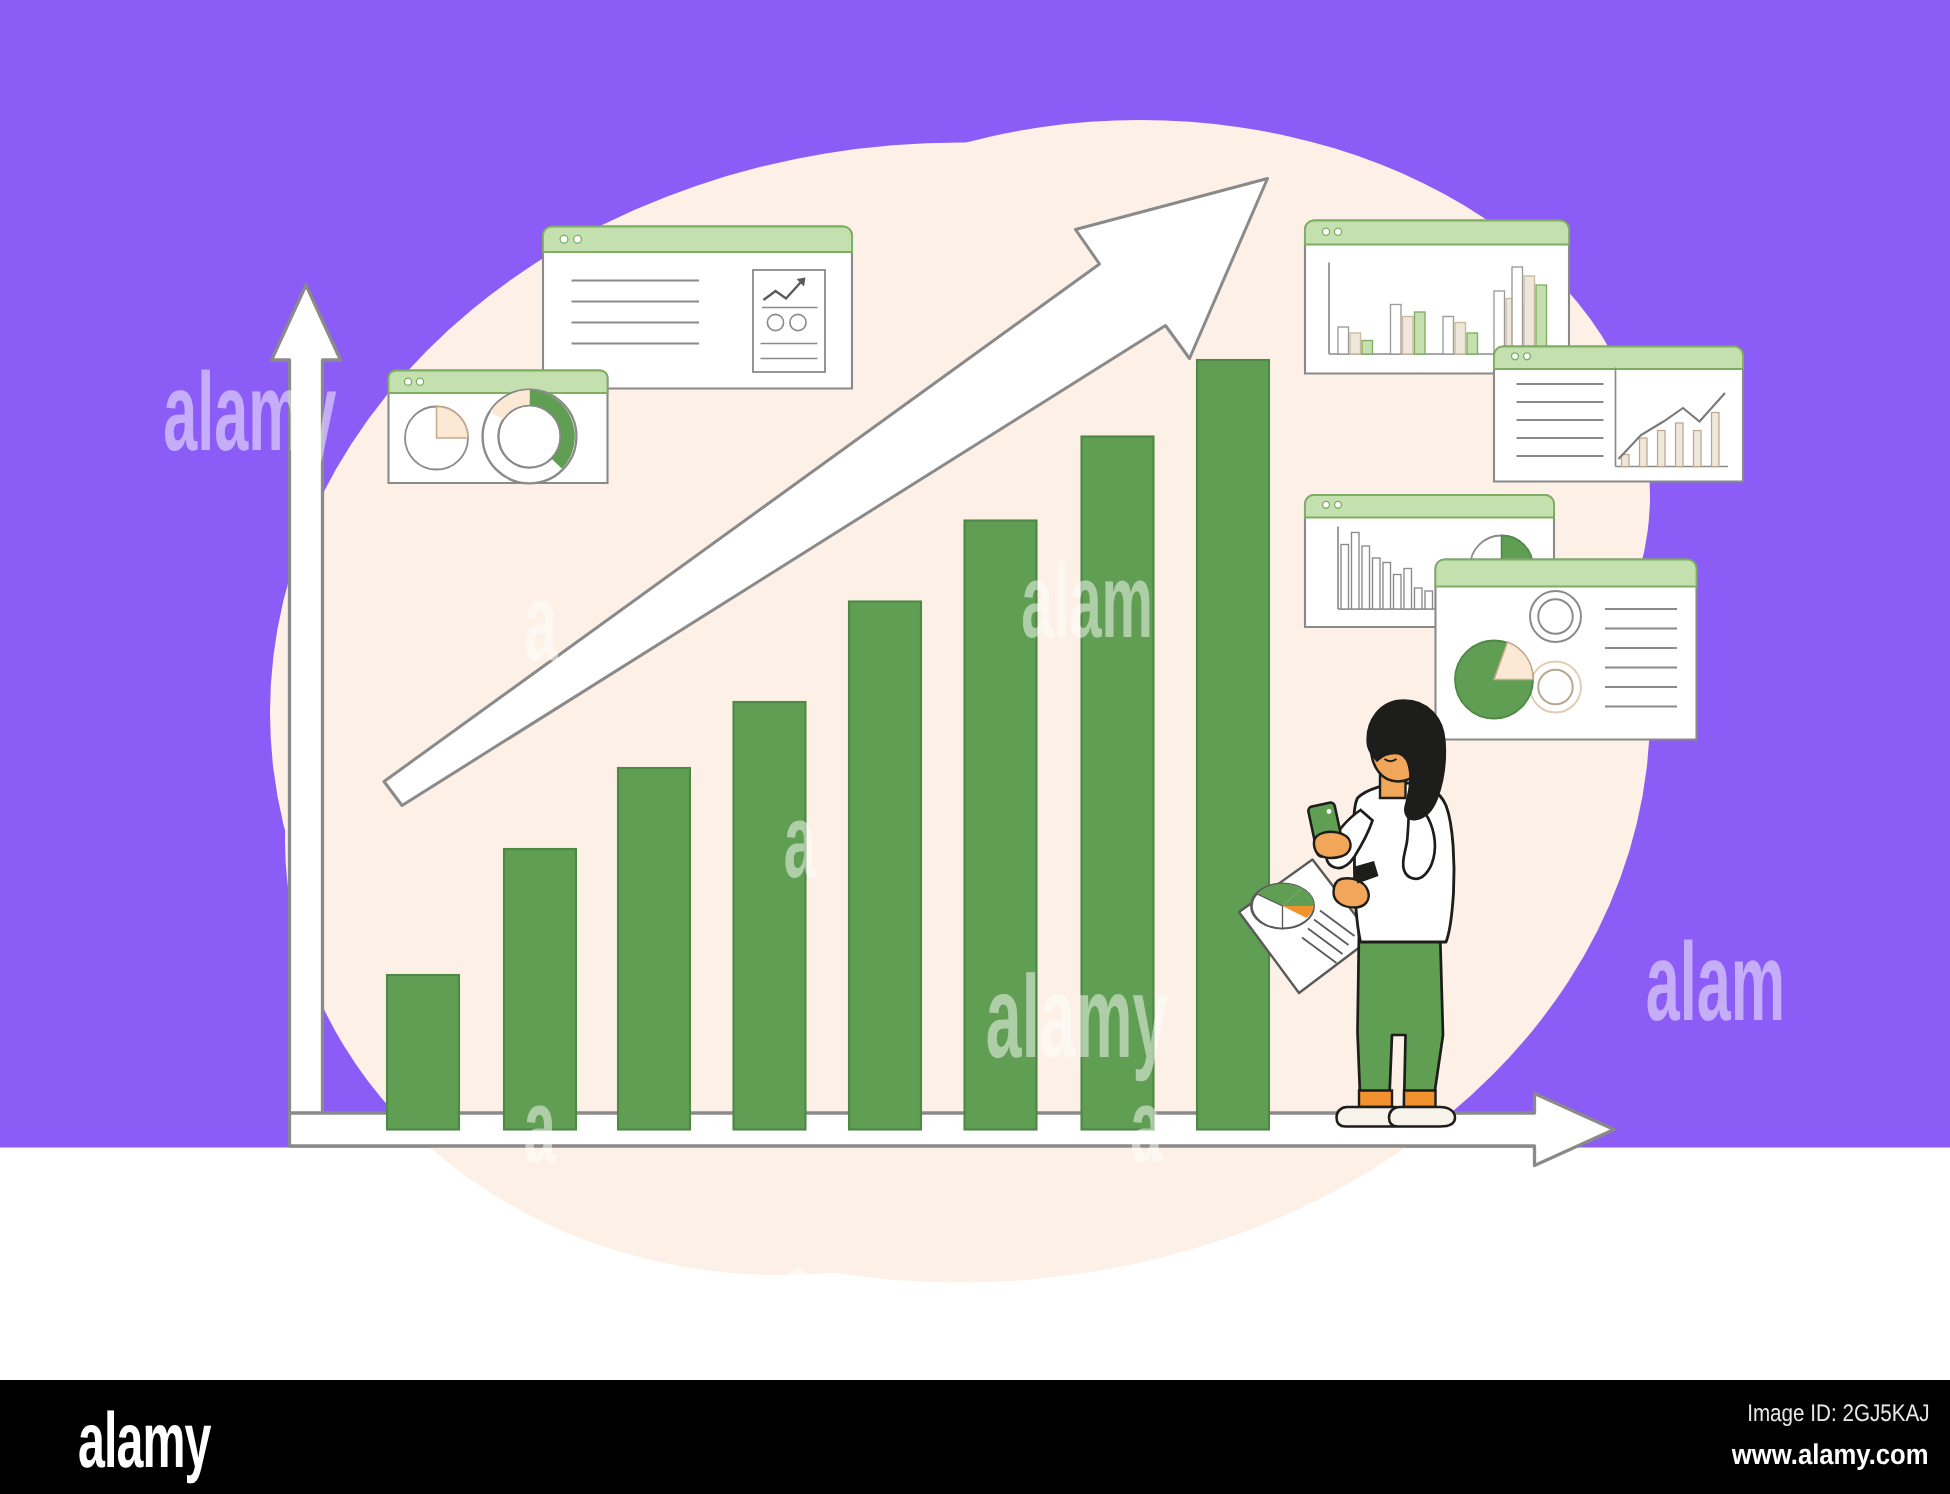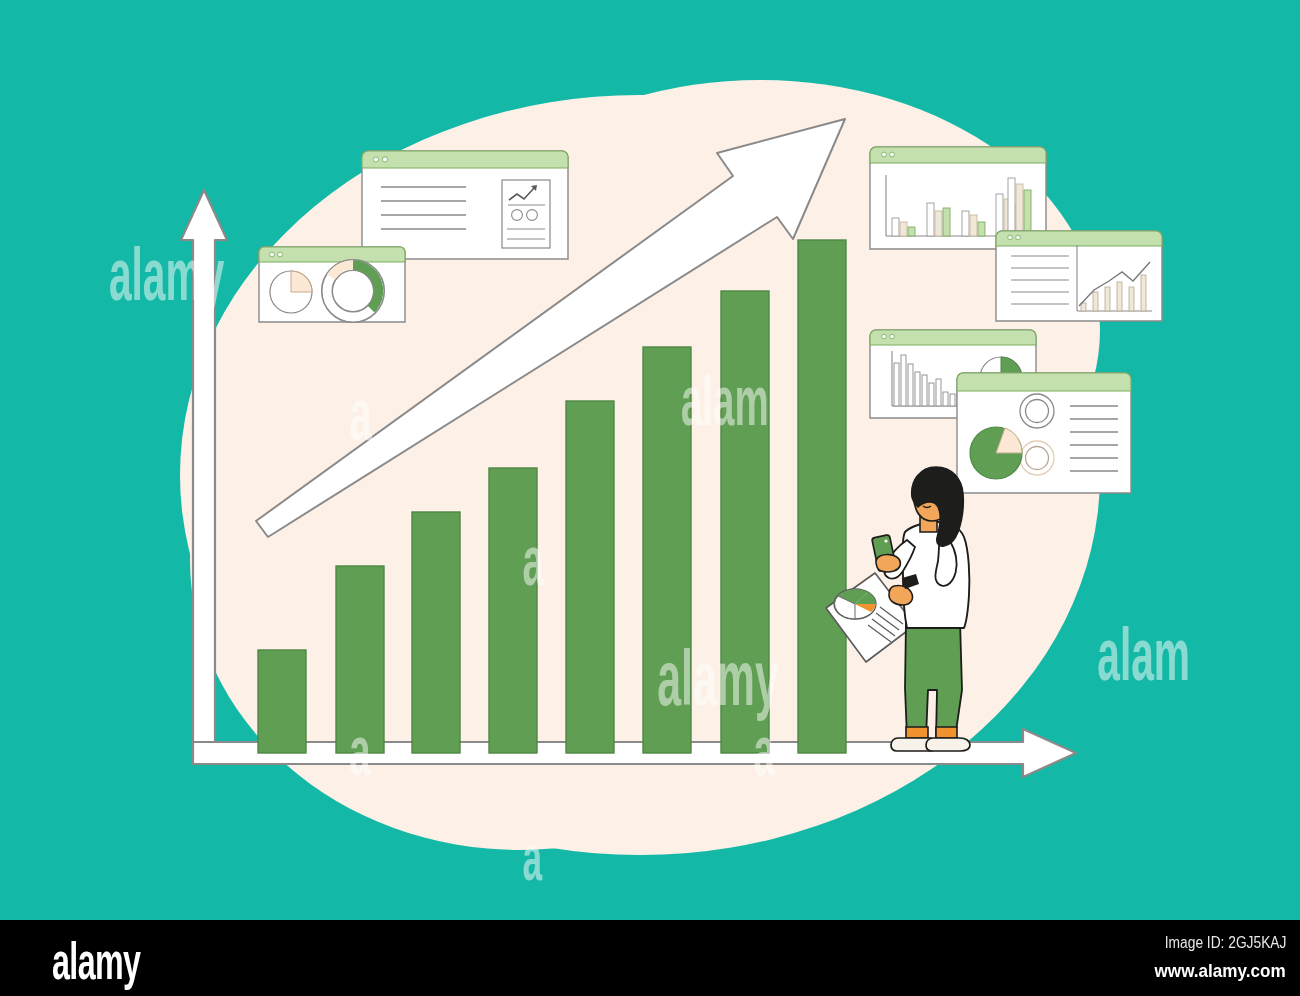--- a/index.html
+++ b/index.html
@@ -1,20 +1,20 @@
 <!DOCTYPE html>
 <html><head>
 <meta charset="utf-8">
 <style>
   html,body{margin:0;padding:0;background:#ffffff;}
   body{
     width:1300px;height:996px;overflow:hidden;position:relative;
     font-family:"Liberation Sans", sans-serif;
   }
-  #stage{position:absolute;left:0;top:0;width:1300px;height:996px;background:#14b8a6;}
+  #stage{position:absolute;left:0;top:0;width:1300px;height:765px;background:#8b5cf6;}
   #art{position:absolute;left:0;top:0;width:1300px;height:920px;}
   .footer{
     position:absolute;left:0;top:920px;width:1300px;height:76px;background:#000000;
   }
   .alamy-logo{
     position:absolute;left:52px;top:14px;color:#ffffff;
     font-family:"Liberation Sans", sans-serif;
     font-size:52px;font-weight:bold;letter-spacing:-1px;
     transform:scaleX(0.62);transform-origin:left top;line-height:54px;
   }

